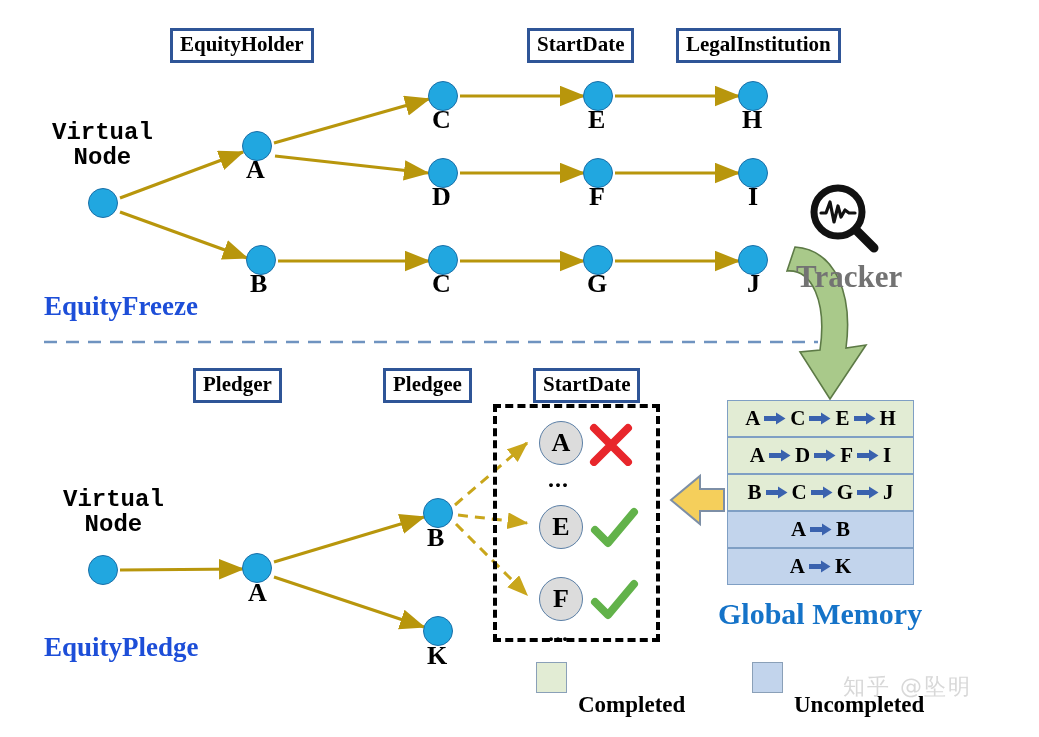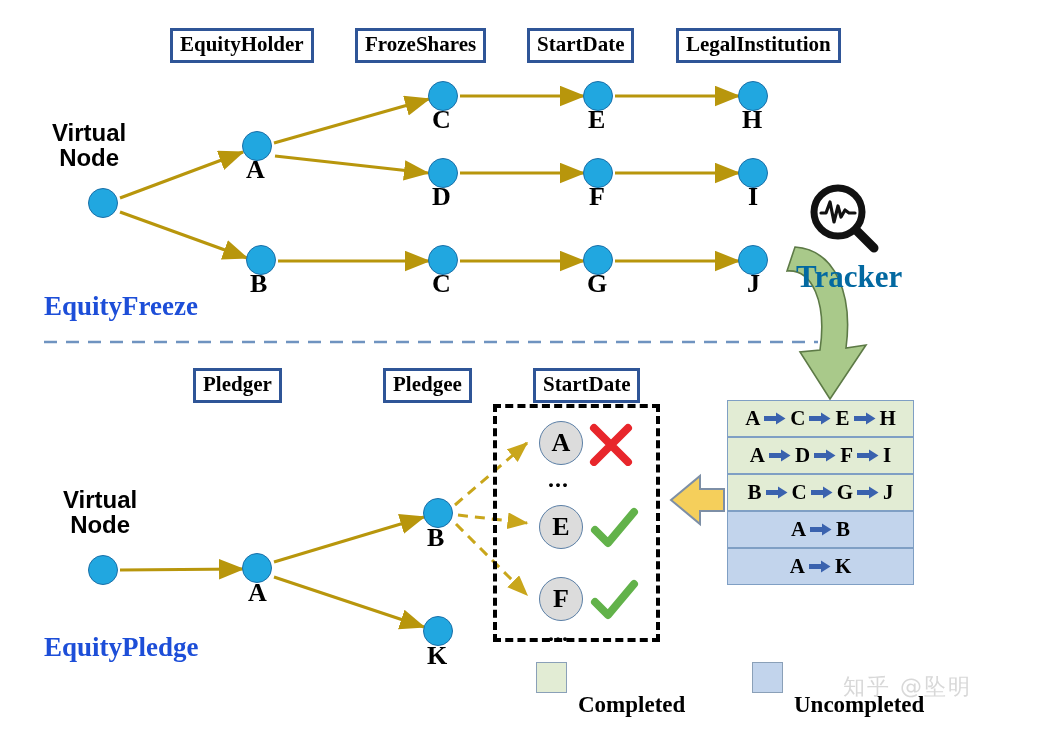--- a/index.html
+++ b/index.html
@@ -42,37 +42,37 @@
     font-family:"Liberation Serif", serif;
   }
   .vnode-label{
     position:absolute;
     font-weight:bold;
     font-size:24px;
     color:#000000;
     text-align:center;
     line-height:1.05;
     white-space:nowrap;
-    font-family:Liberation Sans, sans-serif;
+    font-family:Liberation Mono, monospace;
   }
   .sectionlabel{
     position:absolute;
     font-weight:bold;
     font-size:27px;
     color:#1d4ed8;
     white-space:nowrap;
     font-family:"Liberation Serif", serif;
   }
 
   
   .tracker-text{
     position:absolute;
     font-weight:bold;
     font-size:31px;
-    color:#0369a1;
+    color:#737373;
     white-space:nowrap;
     font-family:"Liberation Serif", serif;
   }
 
   
   .memrow{
     position:absolute;
     left:727px;width:187px;height:37px;
     box-sizing:border-box;
     border:1.5px solid #7f9fc4;
@@ -183,21 +183,20 @@
       <path d="M9 27 L14 27 L18 16 L22 36 L26 20 L29 31 L33 24 L37 27 L43 27" fill="none" stroke="#111111" stroke-width="3.2" stroke-linejoin="round" stroke-linecap="round"></path>
       <line x1="44" y1="44" x2="62" y2="62" stroke="#111111" stroke-width="9" stroke-linecap="round"></line>
     </g>
 
     <g>
       <path d="M 671 500 L 700 476 L 700 489 L 724 489 L 724 511 L 700 511 L 700 524 Z" fill="#f5cf5b" stroke="#7d8fa6" stroke-width="2"></path>
     </g>
   </svg>
 
   <div class="colbox" style="left:170px;top:28px;">EquityHolder</div>
-  <div class="colbox" style="left:355px;top:28px;">FrozeShares</div>
   <div class="colbox" style="left:527px;top:28px;">StartDate</div>
   <div class="colbox" style="left:676px;top:28px;">LegalInstitution</div>
 
   <div class="colbox" style="left:193px;top:368px;">Pledger</div>
   <div class="colbox" style="left:383px;top:368px;">Pledgee</div>
   <div class="colbox" style="left:533px;top:368px;">StartDate</div>
 
   <div class="vnode-label" style="left:52px;top:120px;">
     <div>Virtual</div>
     <div>Node</div>
@@ -354,20 +353,21 @@
   <div class="memrow" style="top:548px;background:#c2d4ec;">
     <span class="tok">A</span>
     <span class="barrow">
         <svg viewBox="0 0 22 13" width="22" height="13" style="display:block">
           <path d="M0 4 L12 4 L12 0.5 L21.5 6.5 L12 12.5 L12 9 L0 9 Z" fill="#3a62ae"></path>
         </svg>
       </span>
     <span class="tok">K</span>
   </div>
 
+  <div class="gm-title" style="left:718px;top:597px;">Global Memory</div>
 
   <div class="legend-sw" style="left:536px;top:662px;background:#e2ecd4;"></div>
   <div class="legend-tx" style="left:578px;top:664px;">Completed</div>
 
   <div class="legend-sw" style="left:752px;top:662px;background:#c2d4ec;"></div>
   <div class="legend-tx" style="left:794px;top:664px;">Uncompleted</div>
 
   <div class="watermark">知乎 @坠明</div>
 
 </div>

